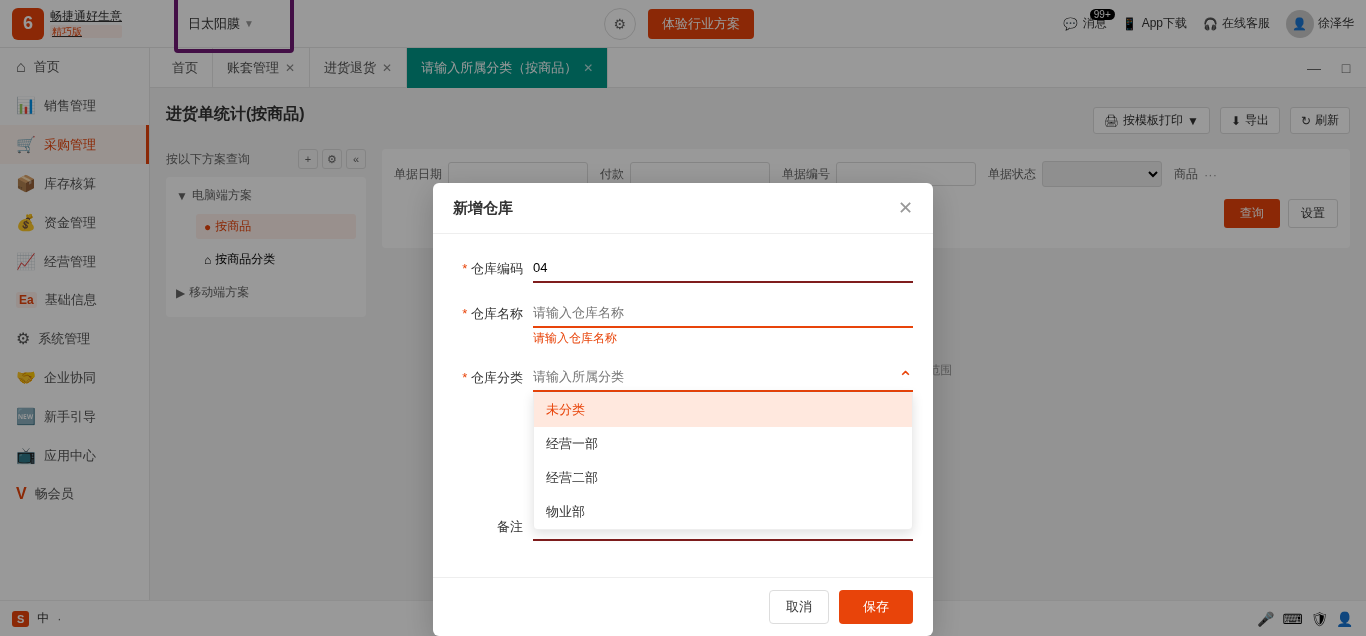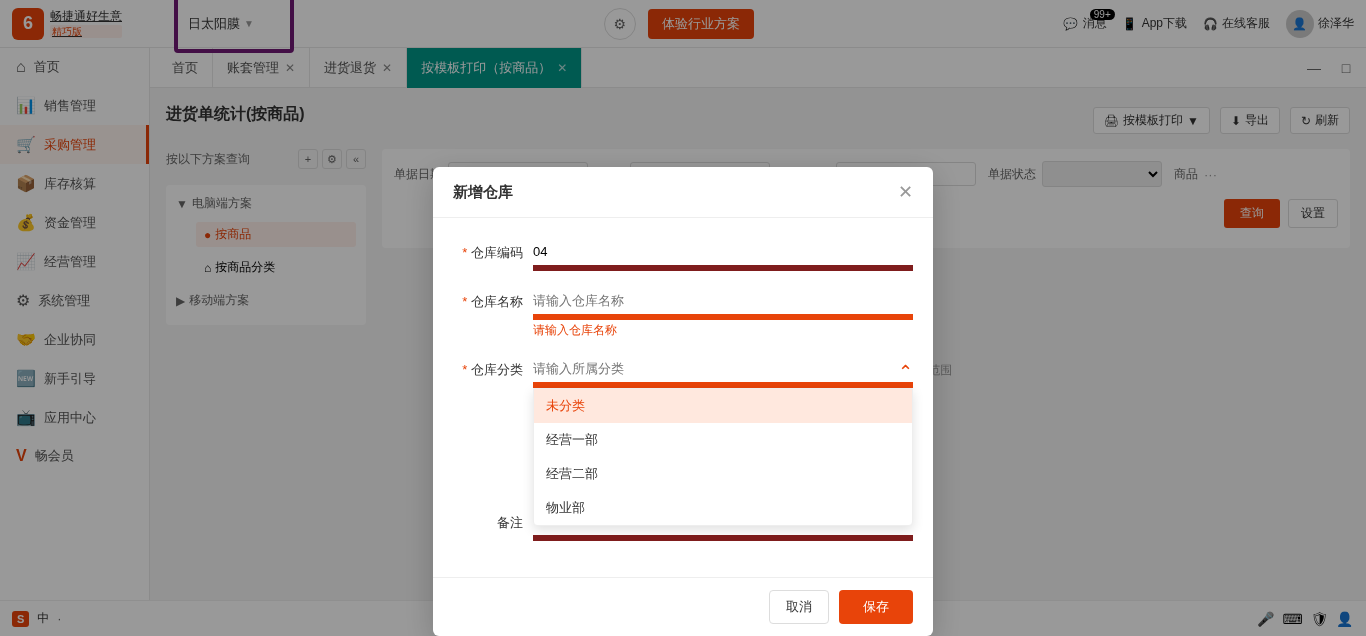--- a/index.html
+++ b/index.html
@@ -126,21 +126,21 @@
       display: flex; align-items: center; justify-content: space-between;
       padding: 14px 20px; border-bottom: 1px solid #eee;
     }
     .modal-title { font-size: 15px; font-weight: bold; color: #333; }
     .modal-close { cursor: pointer; color: #999; font-size: 18px; border: none; background: none; }
     .modal-body { padding: 20px; }
     .form-row { display: flex; align-items: flex-start; margin-bottom: 16px; }
     .form-label { width: 80px; text-align: right; padding-right: 10px; font-size: 13px; color: #333; padding-top: 6px; flex-shrink: 0; }
     .required { color: #e8440a; }
     .form-control-wrap { flex: 1; position: relative; }
-    .form-input { width: 100%; border: none; border-bottom: 6px solid #7f1d1d; padding: 6px 0; font-size: 13px; outline: none; }
+    .form-input { width: 100%; border: none; border-bottom: 2px solid #7f1d1d; padding: 6px 0; font-size: 13px; outline: none; }
     .form-input.error { border-bottom-color: #e8440a; }
     .error-msg { color: #e8440a; font-size: 12px; margin-top: 2px; }
     .dropdown-toggle { position: absolute; right: 0; top: 50%; transform: translateY(-50%); cursor: pointer; color: #e8440a; font-size: 18px; }
     .modal-footer { display: flex; justify-content: flex-end; gap: 10px; padding: 12px 20px; border-top: 1px solid #eee; }
     .btn-save { background: #e8440a; color: #fff; border: none; border-radius: 4px; padding: 7px 24px; cursor: pointer; font-size: 13px; }
     .btn-cancel { background: #fff; color: #333; border: 1px solid #ddd; border-radius: 4px; padding: 7px 16px; cursor: pointer; font-size: 13px; }
 
     
     .dropdown-list {
       position: absolute; top: 100%; left: 0; right: 0;
@@ -229,20 +229,24 @@
     </div>
     <div class="sidebar-item">
       <span class="sidebar-icon">💰</span>
       <span>资金管理</span>
     </div>
     <div class="sidebar-item">
       <span class="sidebar-icon">📈</span>
       <span>经营管理</span>
     </div>
     <div class="sidebar-item">
+      <span class="sidebar-icon" style="font-size:12px;font-weight:bold;color:#e8440a;background:#fff0eb;border-radius:3px;padding:1px 3px;">Ea</span>
+      <span>基础信息</span>
+    </div>
+    <div class="sidebar-item">
       <span class="sidebar-icon">⚙</span>
       <span>系统管理</span>
     </div>
     <div class="sidebar-item">
       <span class="sidebar-icon">🤝</span>
       <span>企业协同</span>
     </div>
     <div class="sidebar-item">
       <span class="sidebar-icon">🆕</span>
       <span>新手引导</span>
@@ -271,21 +275,21 @@
       </div>
       <div class="tab">
         <span>账套管理</span>
         <span class="tab-close">✕</span>
       </div>
       <div class="tab">
         <span>进货退货</span>
         <span class="tab-close">✕</span>
       </div>
       <div class="tab active">
-        <span>按模板打印（按商品）</span>
+        <span>请输入所属分类（按商品）</span>
         <span class="tab-close">✕</span>
       </div>
       <div class="tab-actions">
         <button class="tab-action-btn">—</button>
         <button class="tab-action-btn">□</button>
       </div>
     </div>
 
     <div class="page-content">
 
@@ -304,21 +308,21 @@
           <button class="action-btn-outline">
             <span>↻</span>
             <span>刷新</span>
           </button>
         </div>
       </div>
 
       <div class="query-area">
 
         <div style="width:200px;">
-          <div style="font-size:12px;color:#666;margin-bottom:16px;display:flex;align-items:center;justify-content:space-between;">
+          <div style="font-size:12px;color:#666;margin-bottom:8px;display:flex;align-items:center;justify-content:space-between;">
             <span>按以下方案查询</span>
             <div style="display:flex;gap:4px;">
               <div class="sidebar-action-btn">+</div>
               <div class="sidebar-action-btn">⚙</div>
               <div class="sidebar-action-btn">«</div>
             </div>
           </div>
           <div style="background:#fff;border-radius:4px;padding:10px;">
             <div style="font-size:12px;color:#666;margin-bottom:6px;display:flex;align-items:center;gap:4px;">
               <span>▼</span>

